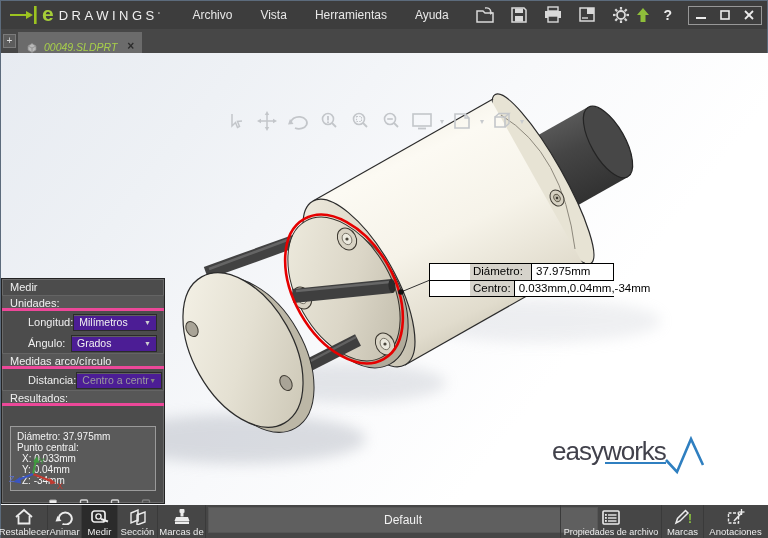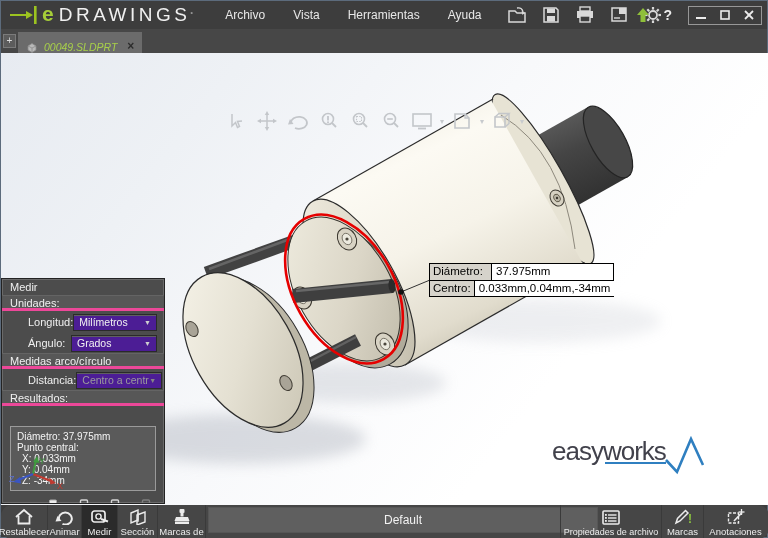--- a/index.html
+++ b/index.html
@@ -5,21 +5,21 @@
   * { margin:0; padding:0; box-sizing:border-box; }
   html,body { width:768px; height:538px; overflow:hidden;
     font-family:"Liberation Sans", sans-serif; background:#3d3d3d; }
   #app { position:relative; width:768px; height:538px; border:1px solid #5c6b7c; background:#3d3d3d; }
 
   
   .menubar { position:absolute; left:0; top:0; width:100%; height:28px; background:#3d3d3d;
     display:flex; align-items:center; }
   .brand { display:flex; align-items:center; margin-left:8px; }
   .brand-e { color:#a6ce38; font-size:21px; font-weight:700; margin:0 5px 2px 3px; }
-  .brand-name { color:#f0f0f0; font-size:19px; letter-spacing:3.5px; font-weight:400; }
+  .brand-name { color:#f0f0f0; font-size:13px; letter-spacing:3.5px; font-weight:400; }
   .brand-reg { color:#d9d9d9; font-size:8px; vertical-align:super; }
   .menus { display:flex; margin-left:18px; gap:0; }
   .menu-item { color:#e8e8e8; font-size:12px; padding:6px 14px; cursor:default; }
   .mb-icons { display:flex; align-items:center; margin-left:12px; gap:14px; }
   .mb-icon { width:20px; height:20px; display:flex; align-items:center; justify-content:center; }
   .mb-right { position:absolute; right:5px; top:0; height:28px; display:flex; align-items:center; gap:10px; }
   .help-q { color:#ececec; font-size:14px; font-weight:700; margin-right:6px; }
   .win-controls { display:flex; border:1px solid #979797; height:19px; }
   .win-btn { width:24px; height:17px; display:flex; align-items:center; justify-content:center; }
 
@@ -39,21 +39,21 @@
   
   .view-tools { position:absolute; left:224px; top:57px; display:flex; align-items:center; gap:9px; }
   .vt-icon { width:22px; height:22px; display:flex; align-items:center; justify-content:center; }
   .vt-caret { color:#c7cacd; font-size:8px; margin:0 -2px; }
 
   
   .tooltip { position:absolute; left:428px; top:262px; width:185px; border:1px solid #000;
     background:#fff; font-size:11.5px; color:#000; z-index:8; }
   .tt-row { display:flex; height:16px; line-height:15px; }
   .tt-row + .tt-row { border-top:1px solid #000; }
-  .tt-label { width:62px; background:#d6d3cb; border-right:1px solid #000; padding:0 3px; }
+  .tt-label { width:62px; background:#d6d3cb; border-right:1px solid #000; padding:0 3px;margin-left:40px; }
   .tt-value { flex:1; background:#fff; padding:0 4px; white-space:nowrap; }
 
   
   .watermark { position:absolute; left:551px; top:383px; display:flex; align-items:flex-start; z-index:2; }
   .wm-text { font-size:26px; font-weight:500; color:#41414b; letter-spacing:-1px; }
   .wm-works { position:relative; }
   .wm-underline { position:absolute; left:2px; right:0px; bottom:3px; height:2.5px; background:#2f7fc0; }
 
   
   .panel { position:absolute; left:0; top:277px; width:164px; height:226px; background:#4c4c4c;
@@ -71,21 +71,21 @@
   .dropdown.disabled .dd-caret { color:#868686; }
   .results-box { margin:20px 8px 4px; border:1px solid #9a9a9a; background:#5a5a5a; padding:4px 6px; }
   .results-line { font-size:10px; line-height:11px; color:#f4f4f4; white-space:nowrap; }
   .results-line.indent { padding-left:5px; }
   .stamp-row { display:flex; align-items:center; gap:13px; padding:4px 0 0 42px; }
 
   
   .triad { position:absolute; left:8px; top:455px; z-index:7; }
 
   
-  .bottombar { position:absolute; left:0; top:504px; width:768px; height:34px; background:#464646; display:flex;border-radius:11px; }
+  .bottombar { position:absolute; left:0; top:504px; width:768px; height:34px; background:#464646; display:flex; }
   .bb-btn { display:flex; flex-direction:column; align-items:center; justify-content:center;
     border-right:1px solid #3a3a3a; gap:1px; padding-top:1px; }
   .bb-label { font-size:9.5px; color:#ededed; white-space:nowrap; }
   .bb-btn.active { background:#2b2b2b; }
   .config-bar { position:absolute; left:207px; top:506px; width:390px; height:26px; background:#5f5f5f;
     border:1px solid #565656; color:#f2f2f2; font-size:12px; text-align:center; line-height:25px; }
   .bb-right { position:absolute; right:0; top:504px; height:34px; display:flex; border-left:1px solid #3a3a3a; }
 </style>
 </head>
 <body>

